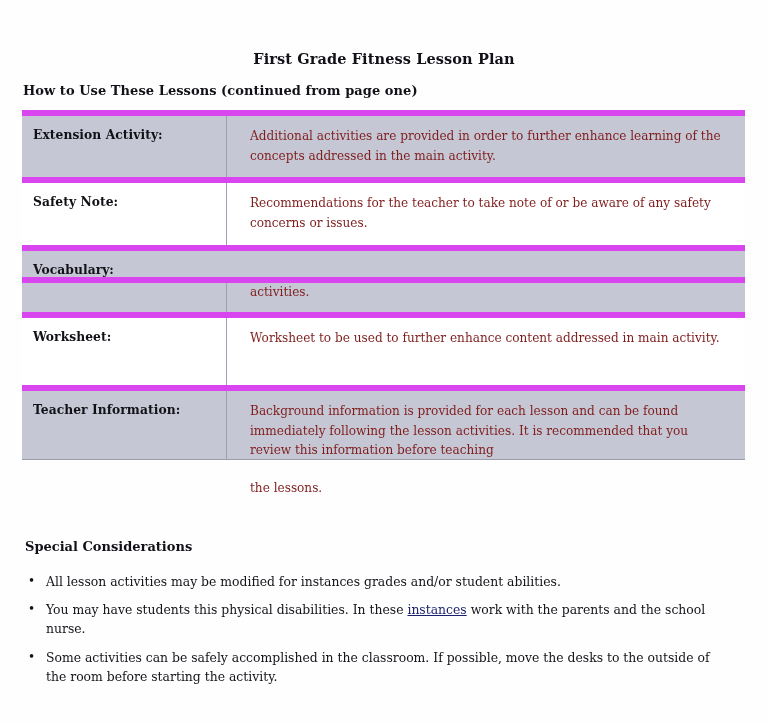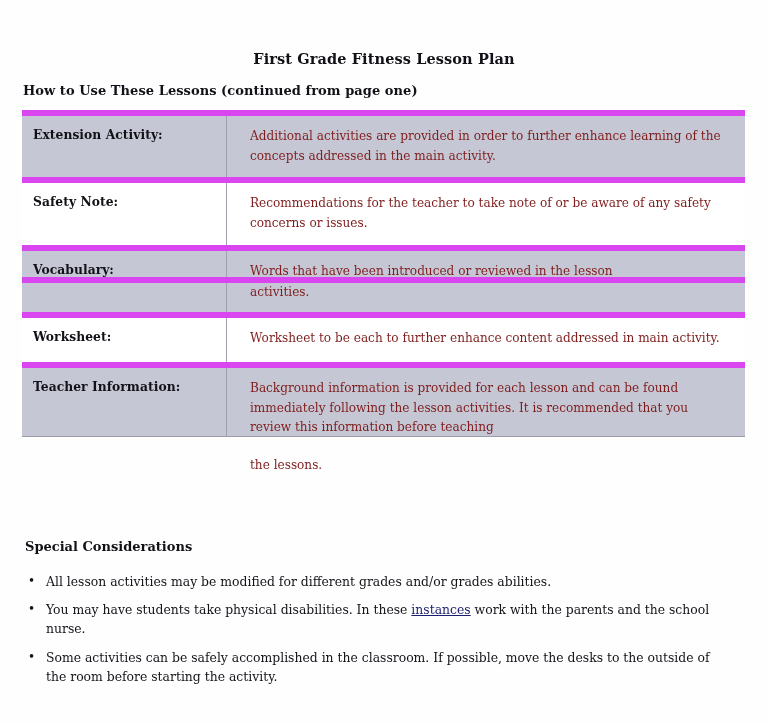--- a/index.html
+++ b/index.html
@@ -87,21 +87,21 @@
     color: #7f1d1d;
     border-left: 1px solid #9fa1b0;
   }
   .cell-body .blank-line { display: block; height: 18px; }
 
   
   .row.r1 { height: 67px; }
   .row.r2 { height: 68px; }
   .row.r3a { height: 32px; }
   .row.r3b { height: 35px; }
-  .row.r4 { height: 50px; }
+  .row.r4 { height: 73px; }
   .row.r5 { height: 75px; }
 
   
   .row.r3b .cell-label { padding-top: 0; }
   .row.r3b .cell-body { padding-top: 0; }
 
   
   .special-heading {
     position: absolute;
     top: 539px;
@@ -156,54 +156,53 @@
       <div class="cell-body">Additional activities are provided in order to further enhance learning of the concepts addressed in the main activity.</div>
     </div>
 
     <div class="row plain r2">
       <div class="cell-label">Safety Note:</div>
       <div class="cell-body">Recommendations for the teacher to take note of or be aware of any safety concerns or issues.</div>
     </div>
 
     <div class="row shaded r3a">
       <div class="cell-label">Vocabulary:</div>
-      <div class="cell-body">Words that have been introduced or reviewed in the lesson</div>
     </div>
 
     <div class="row shaded r3b">
       <div class="cell-label"></div>
       <div class="cell-body">activities.</div>
     </div>
 
     <div class="row plain r4">
       <div class="cell-label">Worksheet:</div>
-      <div class="cell-body">Worksheet to be each to further enhance content addressed in main activity.</div>
+      <div class="cell-body">Worksheet to be used to further enhance content addressed in main activity.</div>
     </div>
 
     <div class="row shaded r5 last">
       <div class="cell-label">Teacher Information:</div>
       <div class="cell-body">
         <span>Background information is provided for each lesson and can be found immediately following the lesson activities. It is recommended that you review this information before teaching</span>
         <span class="blank-line"></span>
         <span>the lessons.</span>
       </div>
     </div>
 
   </div>
 
   <div class="special-heading">Special Considerations</div>
 
   <ul class="bullet-list">
     <li>
       <span class="dot">•</span>
-      <span>All lesson activities may be modified for different grades and/or grades abilities.</span>
+      <span>All lesson activities may be modified for instances grades and/or student abilities.</span>
     </li>
     <li>
       <span class="dot">•</span>
-      <span>You may have students take physical disabilities. In these </span><a class="link" href="#">instances</a><span> work with the parents and the school nurse.</span>
+      <span>You may have students this physical disabilities. In these </span><a class="link" href="#">instances</a><span> work with the parents and the school nurse.</span>
     </li>
     <li>
       <span class="dot">•</span>
       <span>Some activities can be safely accomplished in the classroom. If possible, move the desks to the outside of the room before starting the activity.</span>
     </li>
   </ul>
 
 </div>
 
 </body></html>

